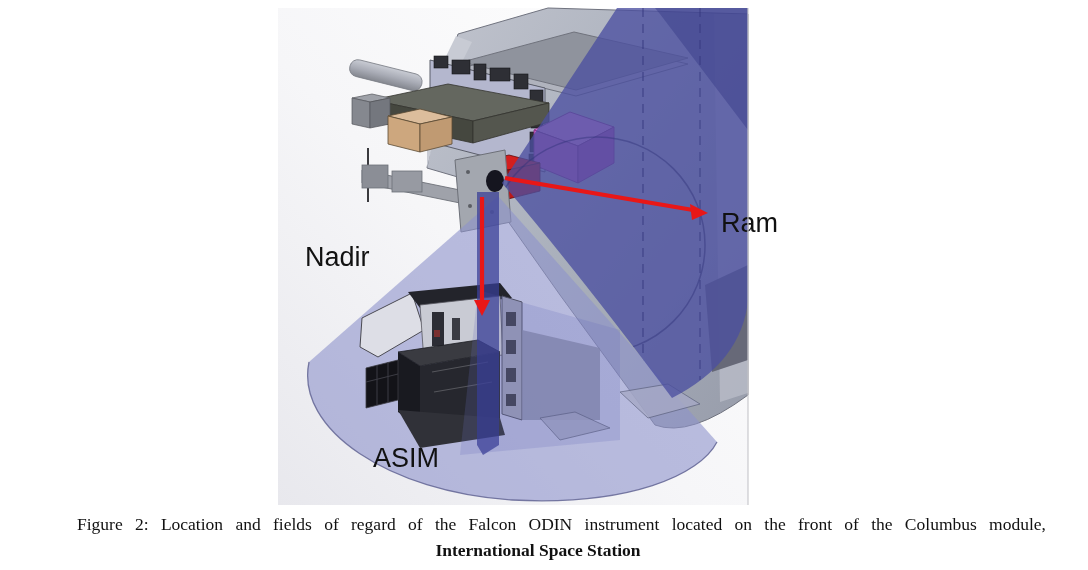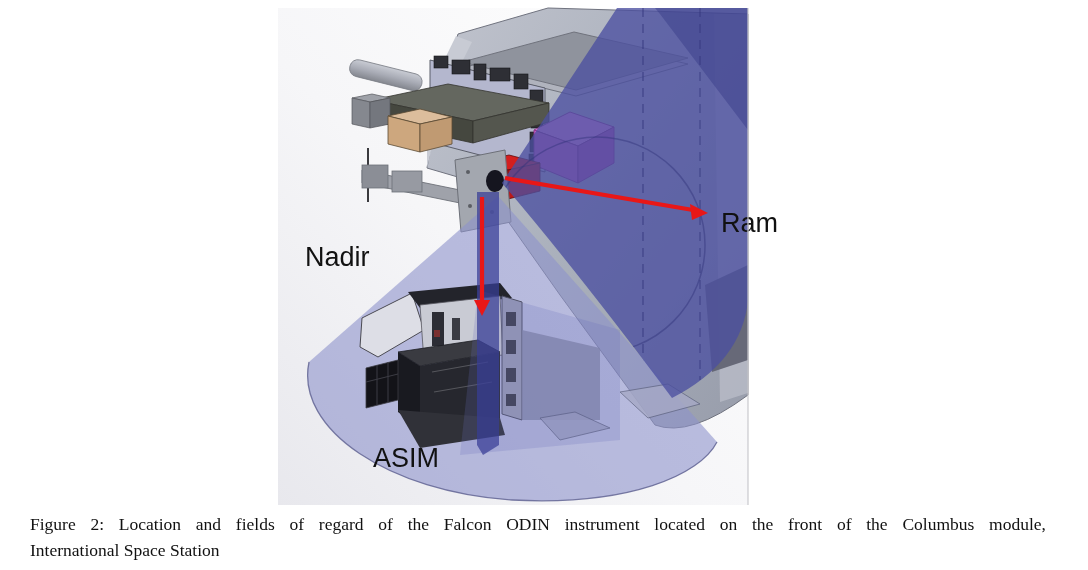--- a/index.html
+++ b/index.html
@@ -2,22 +2,22 @@
 <html><head>
 <meta charset="utf-8">
 <style>
   html,body{margin:0;padding:0;background:#ffffff;}
   body{width:1088px;height:570px;position:relative;overflow:hidden;
        font-family:"Liberation Sans",sans-serif;}
   #figure-wrap{position:absolute;left:0;top:0;width:1088px;height:505px;}
   #caption{position:absolute;left:30px;top:511px;width:1016px;
            font-family:"Liberation Serif",serif;font-size:17.5px;
            line-height:26px;color:#111;}
-  #caption .l1{text-align:justify;text-align-last:justify;}
-  #caption .l2{text-align:left;}
+  #caption .l1{text-align:justify;text-align-last:justify;margin-left:47px;}
+  #caption .l2{text-align:center;font-weight:bold;}
   svg text.cad-label{font-family:"Liberation Sans",sans-serif;font-size:27px;fill:#111;}
 </style>
 </head>
 <body>
 
 <div id="figure-wrap">
 <svg width="1088" height="505" viewBox="0 0 1088 505" xmlns="http://www.w3.org/2000/svg">
   <defs>
     <linearGradient id="bgGrad" x1="1" y1="0" x2="0" y2="1">
       <stop offset="0" stop-color="#ffffff"></stop>

